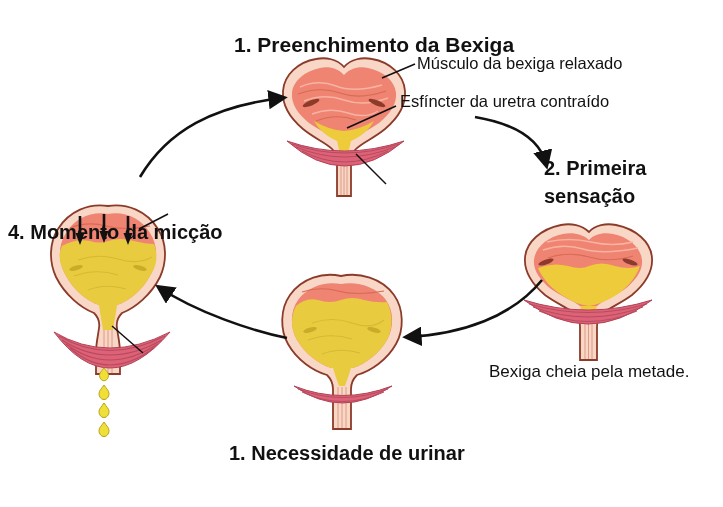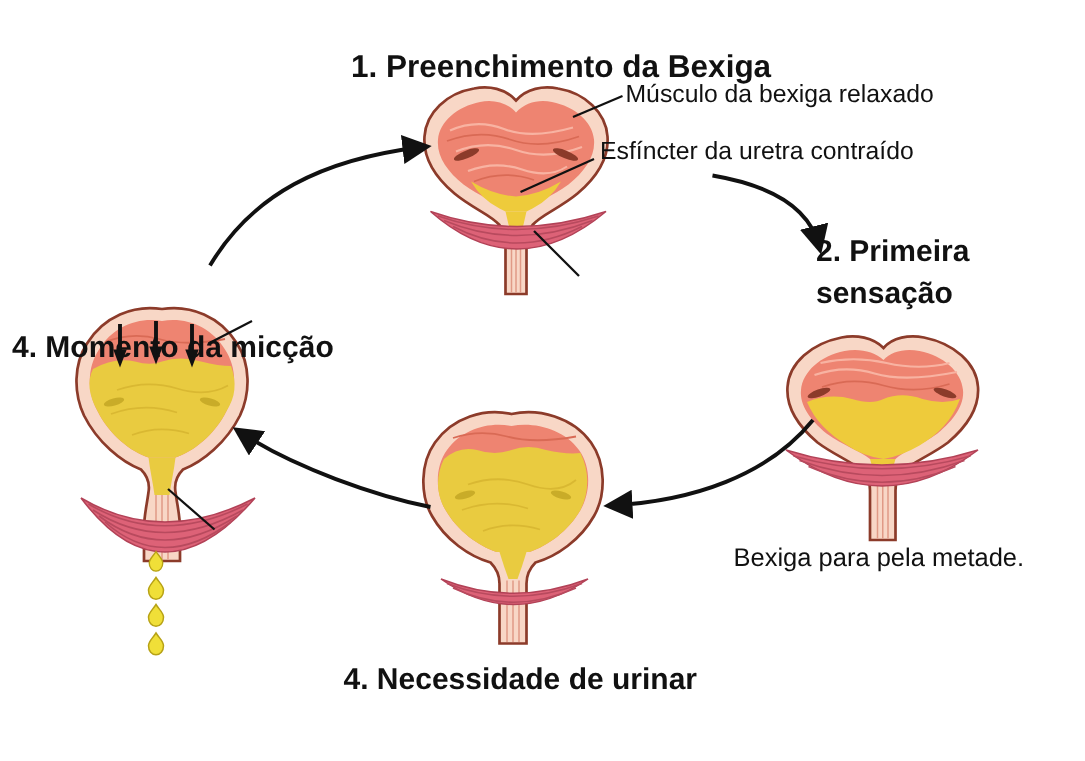--- a/index.html
+++ b/index.html
@@ -19,26 +19,26 @@
   .overlay{z-index:5;pointer-events:none;}
 </style>
 </head>
 <body>
 
 <div class="canvas">
 
   <div class="abs stage-title t1" style="left:234px;top:32px;text-align:center;">1. Preenchimento da Bexiga</div>
   <div class="abs stage-title t2" style="left:544px;top:154px;width:132px;">2. Primeira
 sensação</div>
-  <div class="abs stage-title" style="left:229px;top:441px;">4. Necessidade de urinar</div>
+  <div class="abs stage-title" style="left:229px;top:441px;">1. Necessidade de urinar</div>
   <div class="abs stage-title" style="left:8px;top:188px;margin-top:32px;">4. Momento da micção</div>
 
   <div class="abs lbl" style="left:417px;top:52px;">Músculo da bexiga relaxado</div>
   <div class="abs lbl" style="left:400px;top:90px;">Esfíncter da uretra contraído</div>
-  <div class="abs lbl lbl-lg" style="left:489px;top:360px;">Bexiga para pela metade.</div>
+  <div class="abs lbl lbl-lg" style="left:489px;top:360px;">Bexiga cheia pela metade.</div>
 
   <svg class="abs illustration" style="left:274px;top:53px;" width="140" height="148" viewBox="0 0 140 148">
     <path d="M70,14 C63,6 52,4 42,6 C24,9 10,22 9,38 C8,52 16,65 29,76 C41,86 53,90 59,97 C62,101 63,105 63,110 L63,143 L77,143 L77,110 C77,105 78,101 81,97 C87,90 99,86 111,76 C124,65 132,52 131,38 C130,22 116,9 98,6 C88,4 77,6 70,14 Z" fill="#f8d7c6" stroke="#8c3b2a" stroke-width="1.8"></path>
     <path d="M70,22 C64,15 54,13 46,15 C31,18 19,28 18,40 C17,51 24,61 35,70 C46,78 57,82 63,87 L77,87 C83,82 94,78 105,70 C116,61 123,51 122,40 C121,28 109,18 94,15 C86,13 76,15 70,22 Z" fill="#ee8471"></path>
     <g fill="none" stroke="#f8b3a2" stroke-width="1.4">
       <path d="M26,34 Q44,26 62,33 T108,32"></path>
         <path d="M30,48 Q50,40 70,47 T114,45"></path>
         <path d="M38,61 Q56,54 74,60 T104,58"></path>
     </g>
     <g fill="none" stroke="#d96a55" stroke-width="1.2">

